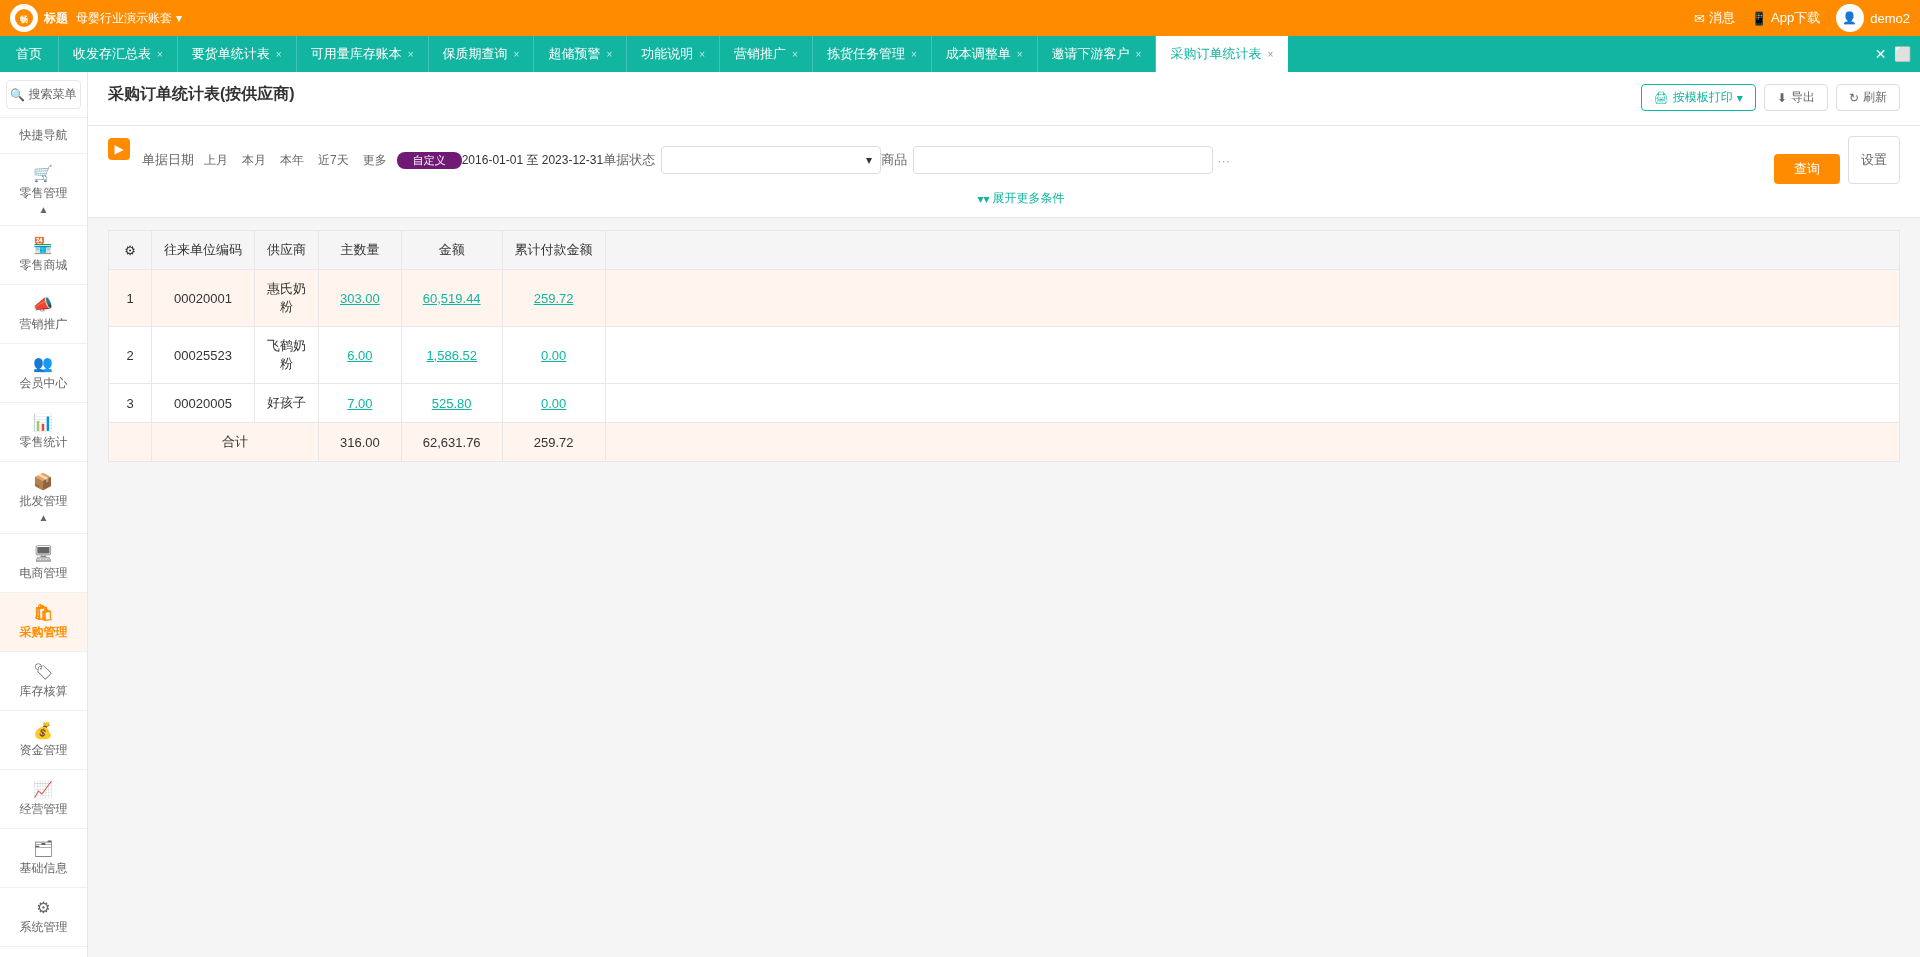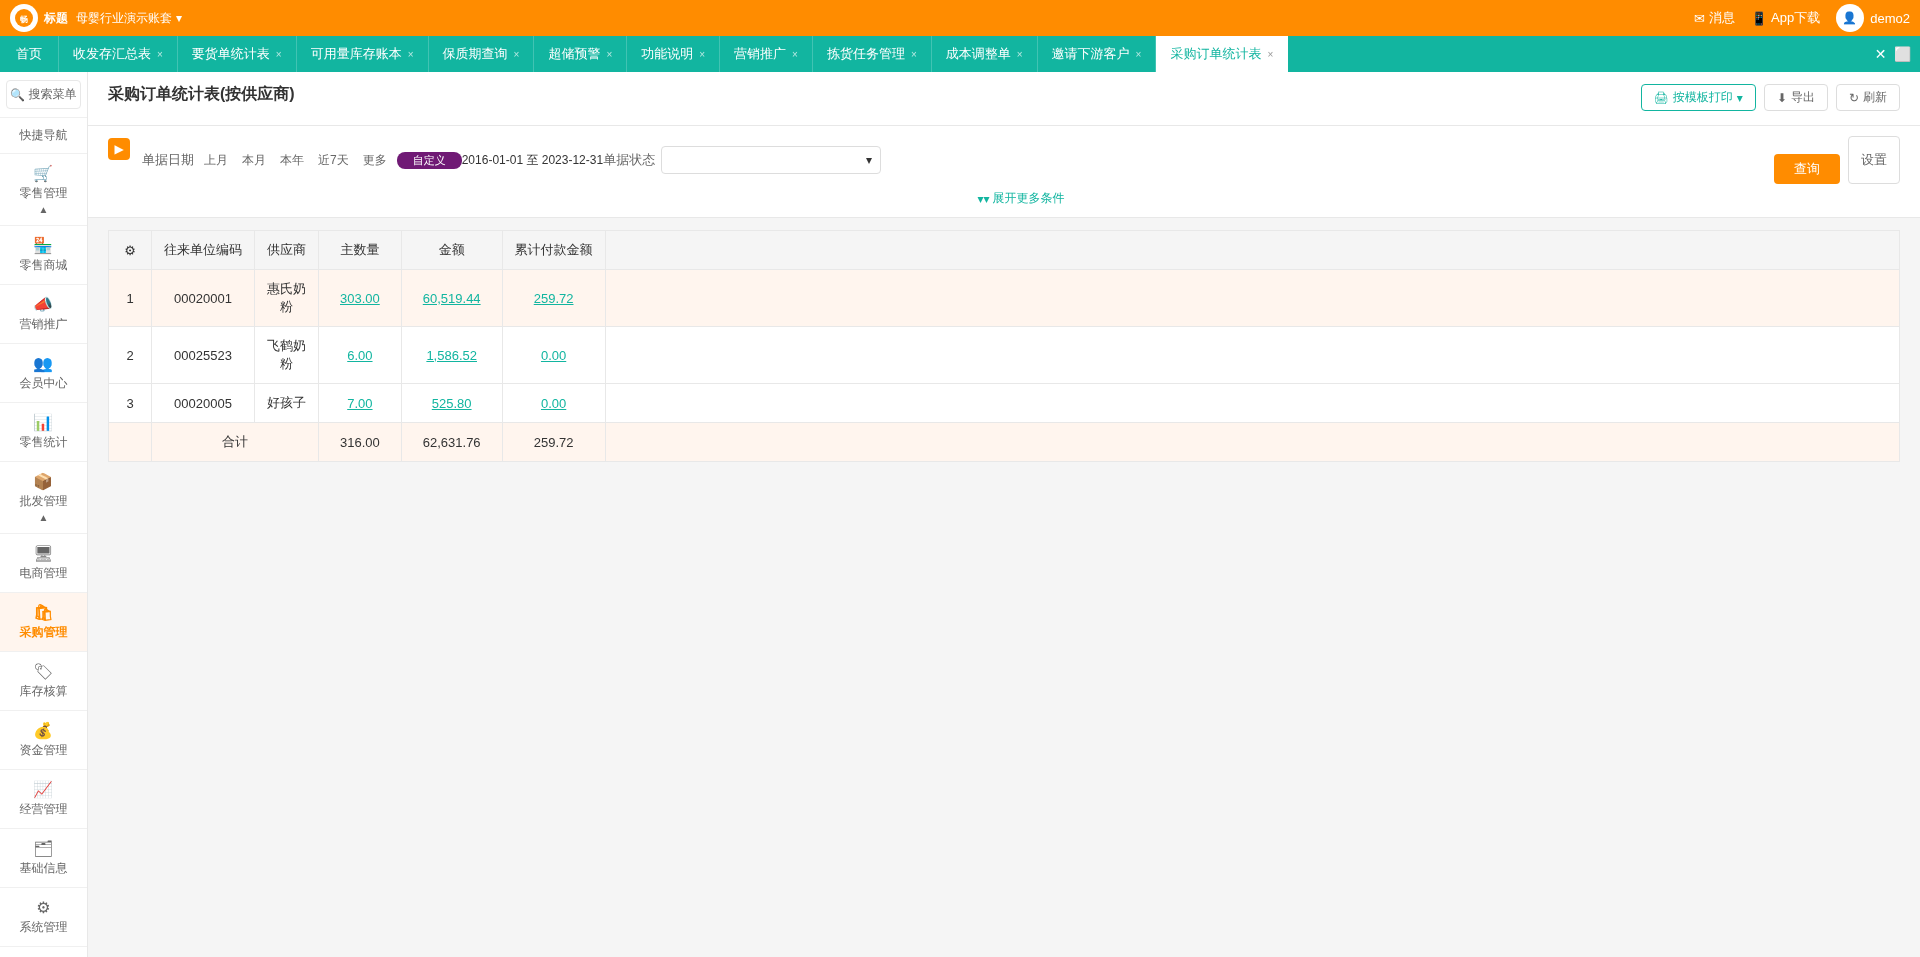--- a/index.html
+++ b/index.html
@@ -295,20 +295,27 @@
             </div>
 
             <div class="filter-item">
               <span class="filter-label">单据状态</span>
               <div class="filter-select" style="width:220px;">
                 <span></span>
                 <span>▾</span>
               </div>
             </div>
 
+            <div class="filter-item">
+              <span class="filter-label">商品</span>
+              <div style="display:flex;align-items:center;gap:4px;">
+                <input class="filter-input" style="width: 300px;">
+                <span style="color:#aaa;cursor:pointer;">···</span>
+              </div>
+            </div>
 
             <div style="margin-left:auto;display:flex;gap:8px;">
               <button class="btn-search">查询</button>
               <button class="btn-settings">设置</button>
             </div>
           </div>
 
           <div class="filter-expand-row">
             <button class="expand-btn">
               <span>▾▾</span>

